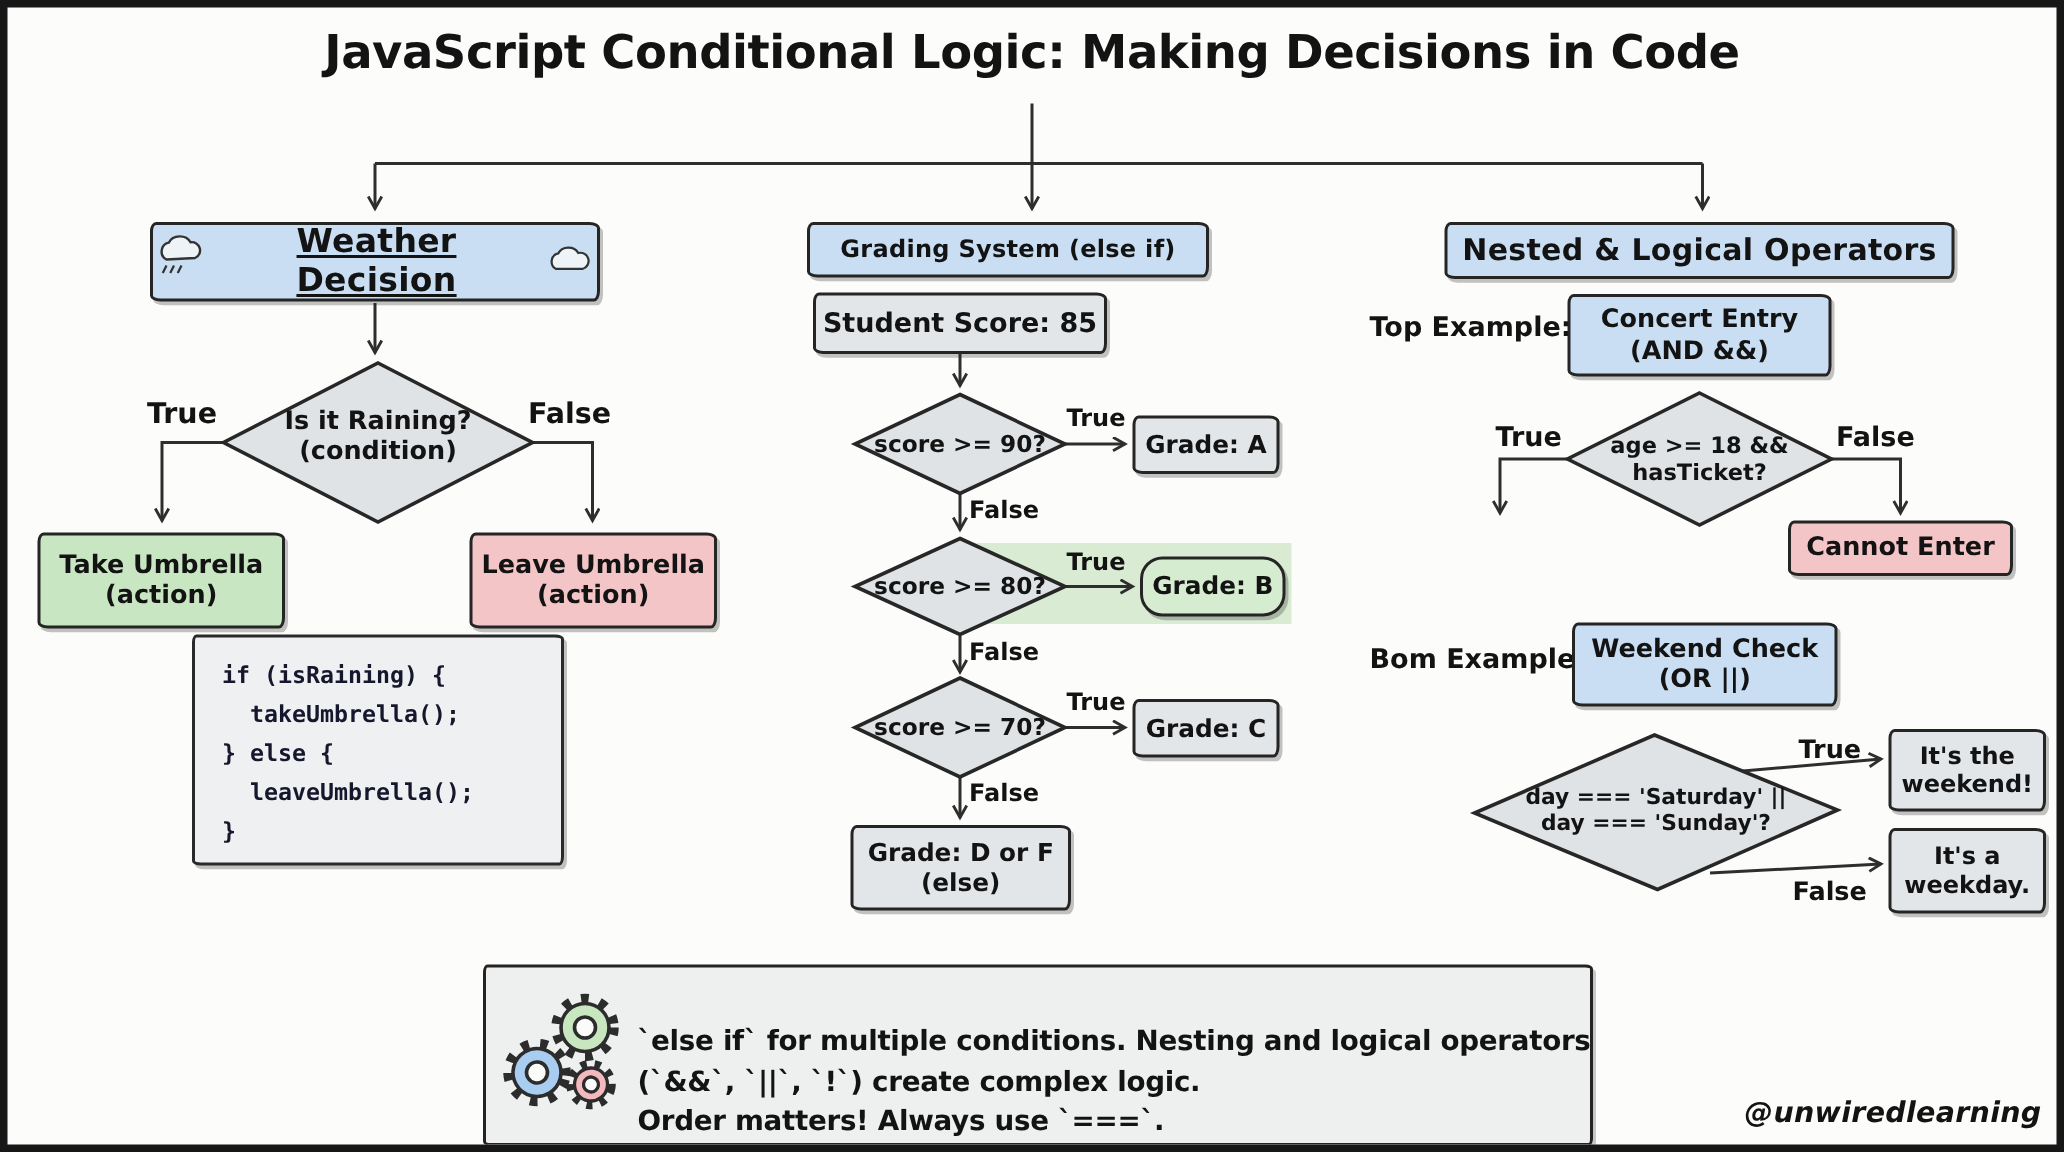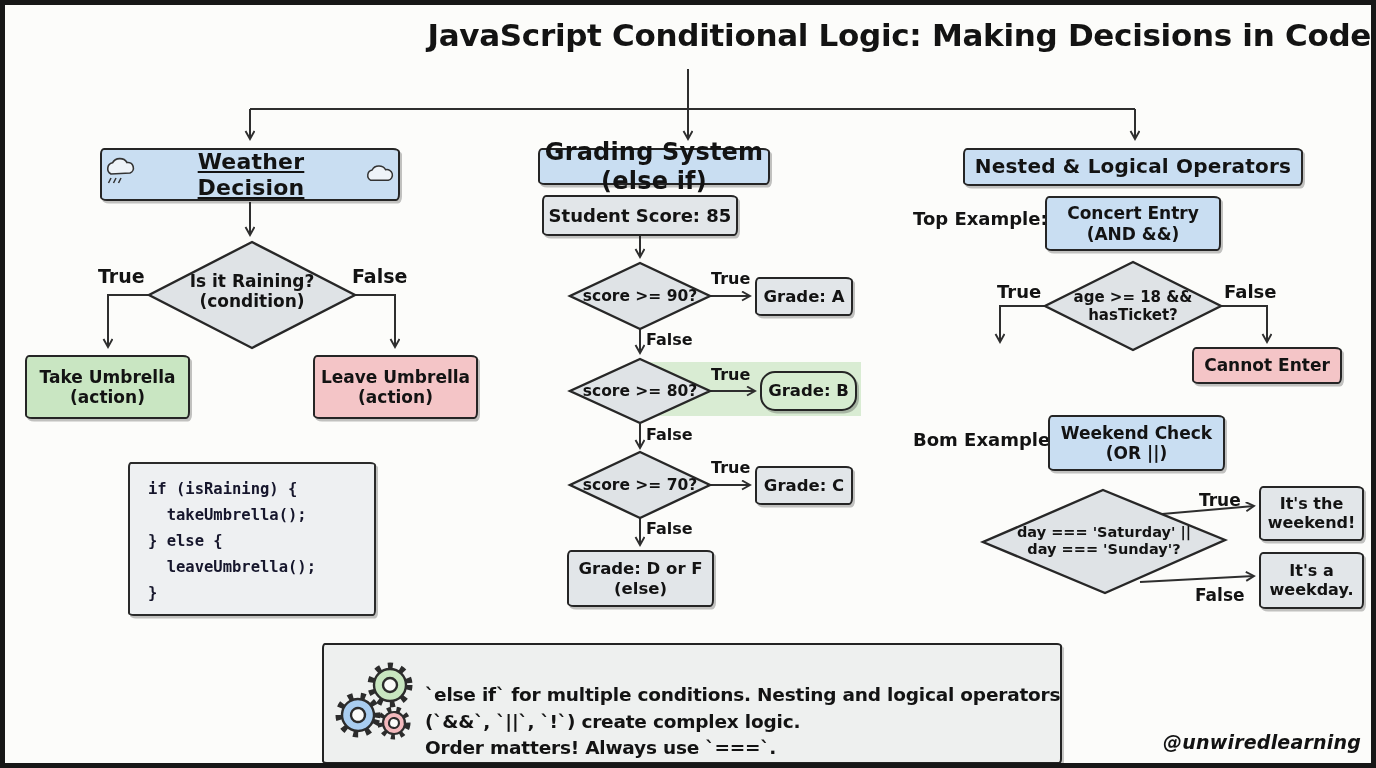--- a/index.html
+++ b/index.html
@@ -28,24 +28,24 @@
   .blue{background:#c9def2;}
   .green{background:#c9e6c2;}
   .red{background:#f4c5c7;}
   .gray{background:#e2e6e9;}
   .greenlite{background:#d6ecd0;}
   .header-box{font-size:21px;letter-spacing:.2px;}
   .lbl{position:absolute;z-index:2;font-weight:600;white-space:nowrap;}
   .dtext{position:absolute;z-index:2;text-align:center;font-weight:600;line-height:1.2;}
   #title{
     position:absolute;z-index:2;left:0;top:12px;width:100%;
-    text-align:right;font-size:31px;font-weight:700;letter-spacing:-.3px;
+    text-align:center;font-size:31px;font-weight:700;letter-spacing:-.3px;
   }
   #code-box{
-    position:absolute;z-index:2;left:123px;top:457px;width:248px;height:154px;
+    position:absolute;z-index:2;left:123px;top:418px;width:248px;height:154px;
     background:#eef0f2;border:2.4px solid #2a2a2a;box-sizing:border-box;
     border-radius:3px 6px 3px 6px/5px 3px 6px 3px;
     box-shadow:2px 2.5px 0 rgba(40,40,40,0.28);
     padding:12px 0 0 18px;
     font-family:"DejaVu Sans Mono", monospace;
     font-size:15.5px;font-weight:700;line-height:26px;color:#16162c;
     white-space:pre;
   }
   #key-box{
     position:absolute;z-index:2;left:317px;top:638px;width:740px;height:121px;
@@ -139,21 +139,21 @@
     <div>Leave Umbrella</div>
     <div>(action)</div>
   </div>
 
   <div id="code-box"><span>if (isRaining) {</span>
 <span>  takeUmbrella();</span>
 <span>} else {</span>
 <span>  leaveUmbrella();</span>
 <span>}</span></div>
 
-  <div class="box blue header-box" style="left:533px;top:143px;width:232px;height:37px;font-size:24px;">
+  <div class="box blue header-box" style="left:533px;top:143px;width:268px;height:37px;font-size:16px;">
     <span>Grading System (else if)</span>
   </div>
   <div class="box gray" style="left:537px;top:190px;width:196px;height:41px;font-size:18px;">
     <span>Student Score: 85</span>
   </div>
 
   <div class="dtext" style="left:567px;top:282px;width:136px;font-size:15.5px;">score &gt;= 90?</div>
   <div class="lbl" style="left:706px;top:264px;font-size:16px;">True</div>
   <div class="box gray" style="left:750px;top:272px;width:98px;height:39px;font-size:16.5px;">Grade: A</div>
   <div class="lbl" style="left:641px;top:325px;font-size:16px;">False</div>

